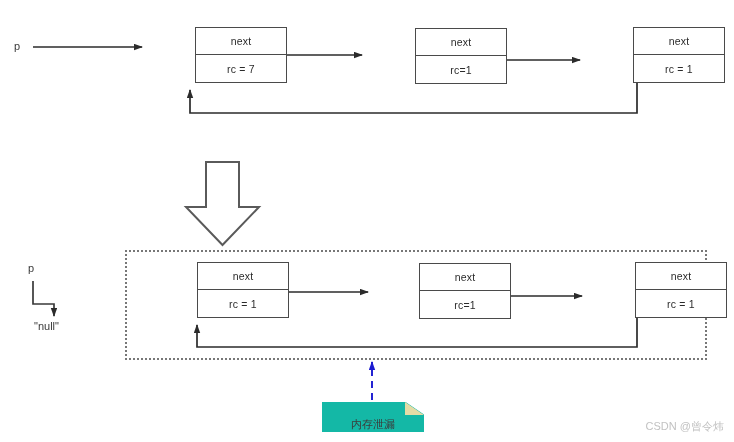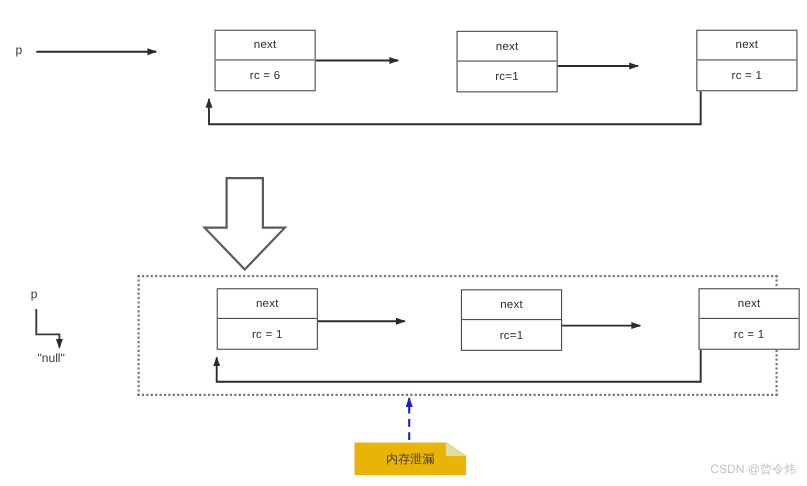--- a/index.html
+++ b/index.html
@@ -40,23 +40,23 @@
     left:125px;top:250px;width:582px;height:110px;
     border:2px dotted #777;
     box-sizing:border-box;
     background:transparent;
   }
 
   
   .note{
     position:absolute;
     left:322px;top:402px;width:102px;height:30px;
-    background:#eab308;
+    background:#14b8a6;
     box-sizing:border-box;
-    display:flex;align-items:center;justify-content:center;
+    display:flex;align-items:flex-end;justify-content:center;
     font-size:11px;color:#3b3b3b;
     clip-path:polygon(0 0, 82% 0, 100% 42%, 100% 100%, 0 100%);
   }
   .note .fold{
     position:absolute;right:0;top:0;
     width:19px;height:13px;
     background:#e4dca6;
     clip-path:polygon(0 0, 100% 100%, 0 100%);
   }
 
@@ -99,21 +99,21 @@
 
     <path d="M637,318 L637,347 L197,347 L197,325" fill="none" stroke="#2b2b2b" stroke-width="1.7" marker-end="url(#ah)"></path>
 
     <line x1="372" y1="400" x2="372" y2="362" stroke="#1a1ad0" stroke-width="1.9" stroke-dasharray="7,5" marker-end="url(#ahb)"></line>
   </svg>
 
   <div class="lbl" style="left:14px;top:40px;">p</div>
 
   <div class="node" style="left:148px;top:27px;">
     <div class="cell top">next</div>
-    <div class="cell">rc = 6</div>
+    <div class="cell">rc = 7</div>
   </div>
 
   <div class="node" style="left:368px;top:28px;">
     <div class="cell top">next</div>
     <div class="cell">rc=1</div>
   </div>
 
   <div class="node" style="left:586px;top:27px;">
     <div class="cell top">next</div>
     <div class="cell">rc = 1</div>

